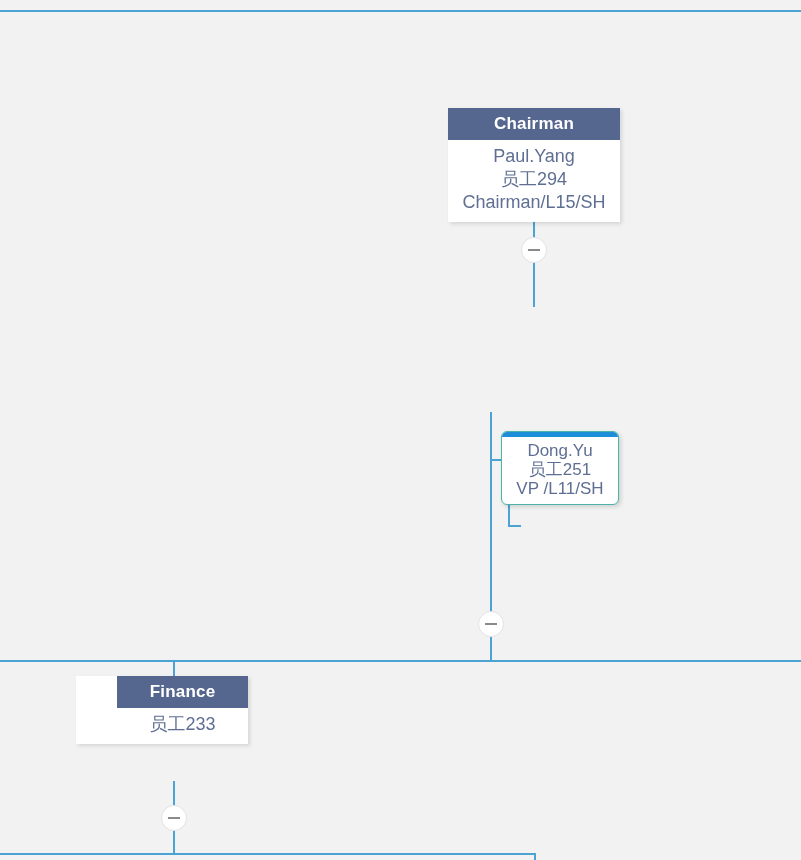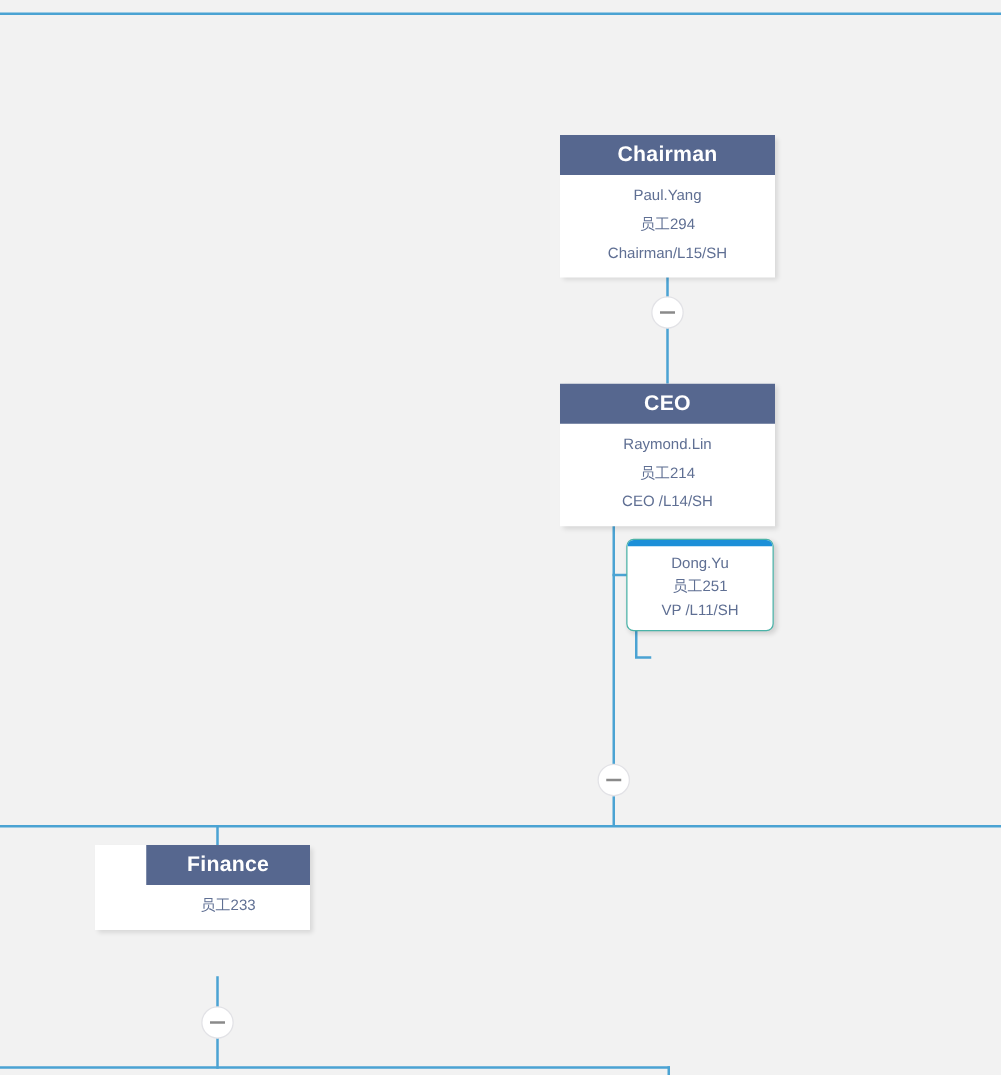--- a/index.html
+++ b/index.html
@@ -44,21 +44,21 @@
     line-height: 32px;
     height: 32px;
     letter-spacing: 0.2px;
   }
   .node-body {
     text-align: center;
     color: #5f6f93;
     padding: 5px 0 8px 0;
   }
   .node-line {
-    font-size: 12px;
+    font-size: 18px;
     line-height: 23px;
     color: #5f6f93;
     white-space: nowrap;
   }
 
   
   .node-person {
     position: absolute;
     background: #ffffff;
     box-sizing: border-box;
@@ -69,21 +69,21 @@
   }
   .person-bar {
     height: 5px;
     width: 100%;
   }
   .person-body {
     text-align: center;
     padding: 4px 0 6px 0;
   }
   .person-line {
-    font-size: 12px;
+    font-size: 17px;
     line-height: 19px;
     color: #5f6f93;
     white-space: nowrap;
   }
 
   
   .toggle {
     position: absolute;
     width: 26px;
     height: 26px;
@@ -134,28 +134,20 @@
 
   <div class="node" style="left:448px; top:108px; width:172px;">
     <div class="node-header">Chairman</div>
     <div class="node-body">
       <div class="node-line">Paul.Yang</div>
       <div class="node-line">员工294</div>
       <div class="node-line">Chairman/L15/SH</div>
     </div>
   </div>
 
-  <div class="node" style="left:448px; top:307px; width:172px;">
-    <div class="node-header">CEO</div>
-    <div class="node-body">
-      <div class="node-line">Raymond.Lin</div>
-      <div class="node-line">员工214</div>
-      <div class="node-line">CEO /L14/SH</div>
-    </div>
-  </div>
 
   <div class="node-person" style="left:501px; top:431px; width:118px;">
     <div class="person-bar" style="background:#1c8fd8;"></div>
     <div class="person-body">
       <div class="person-line">Dong.Yu</div>
       <div class="person-line">员工251</div>
       <div class="person-line">VP /L11/SH</div>
     </div>
   </div>
 

